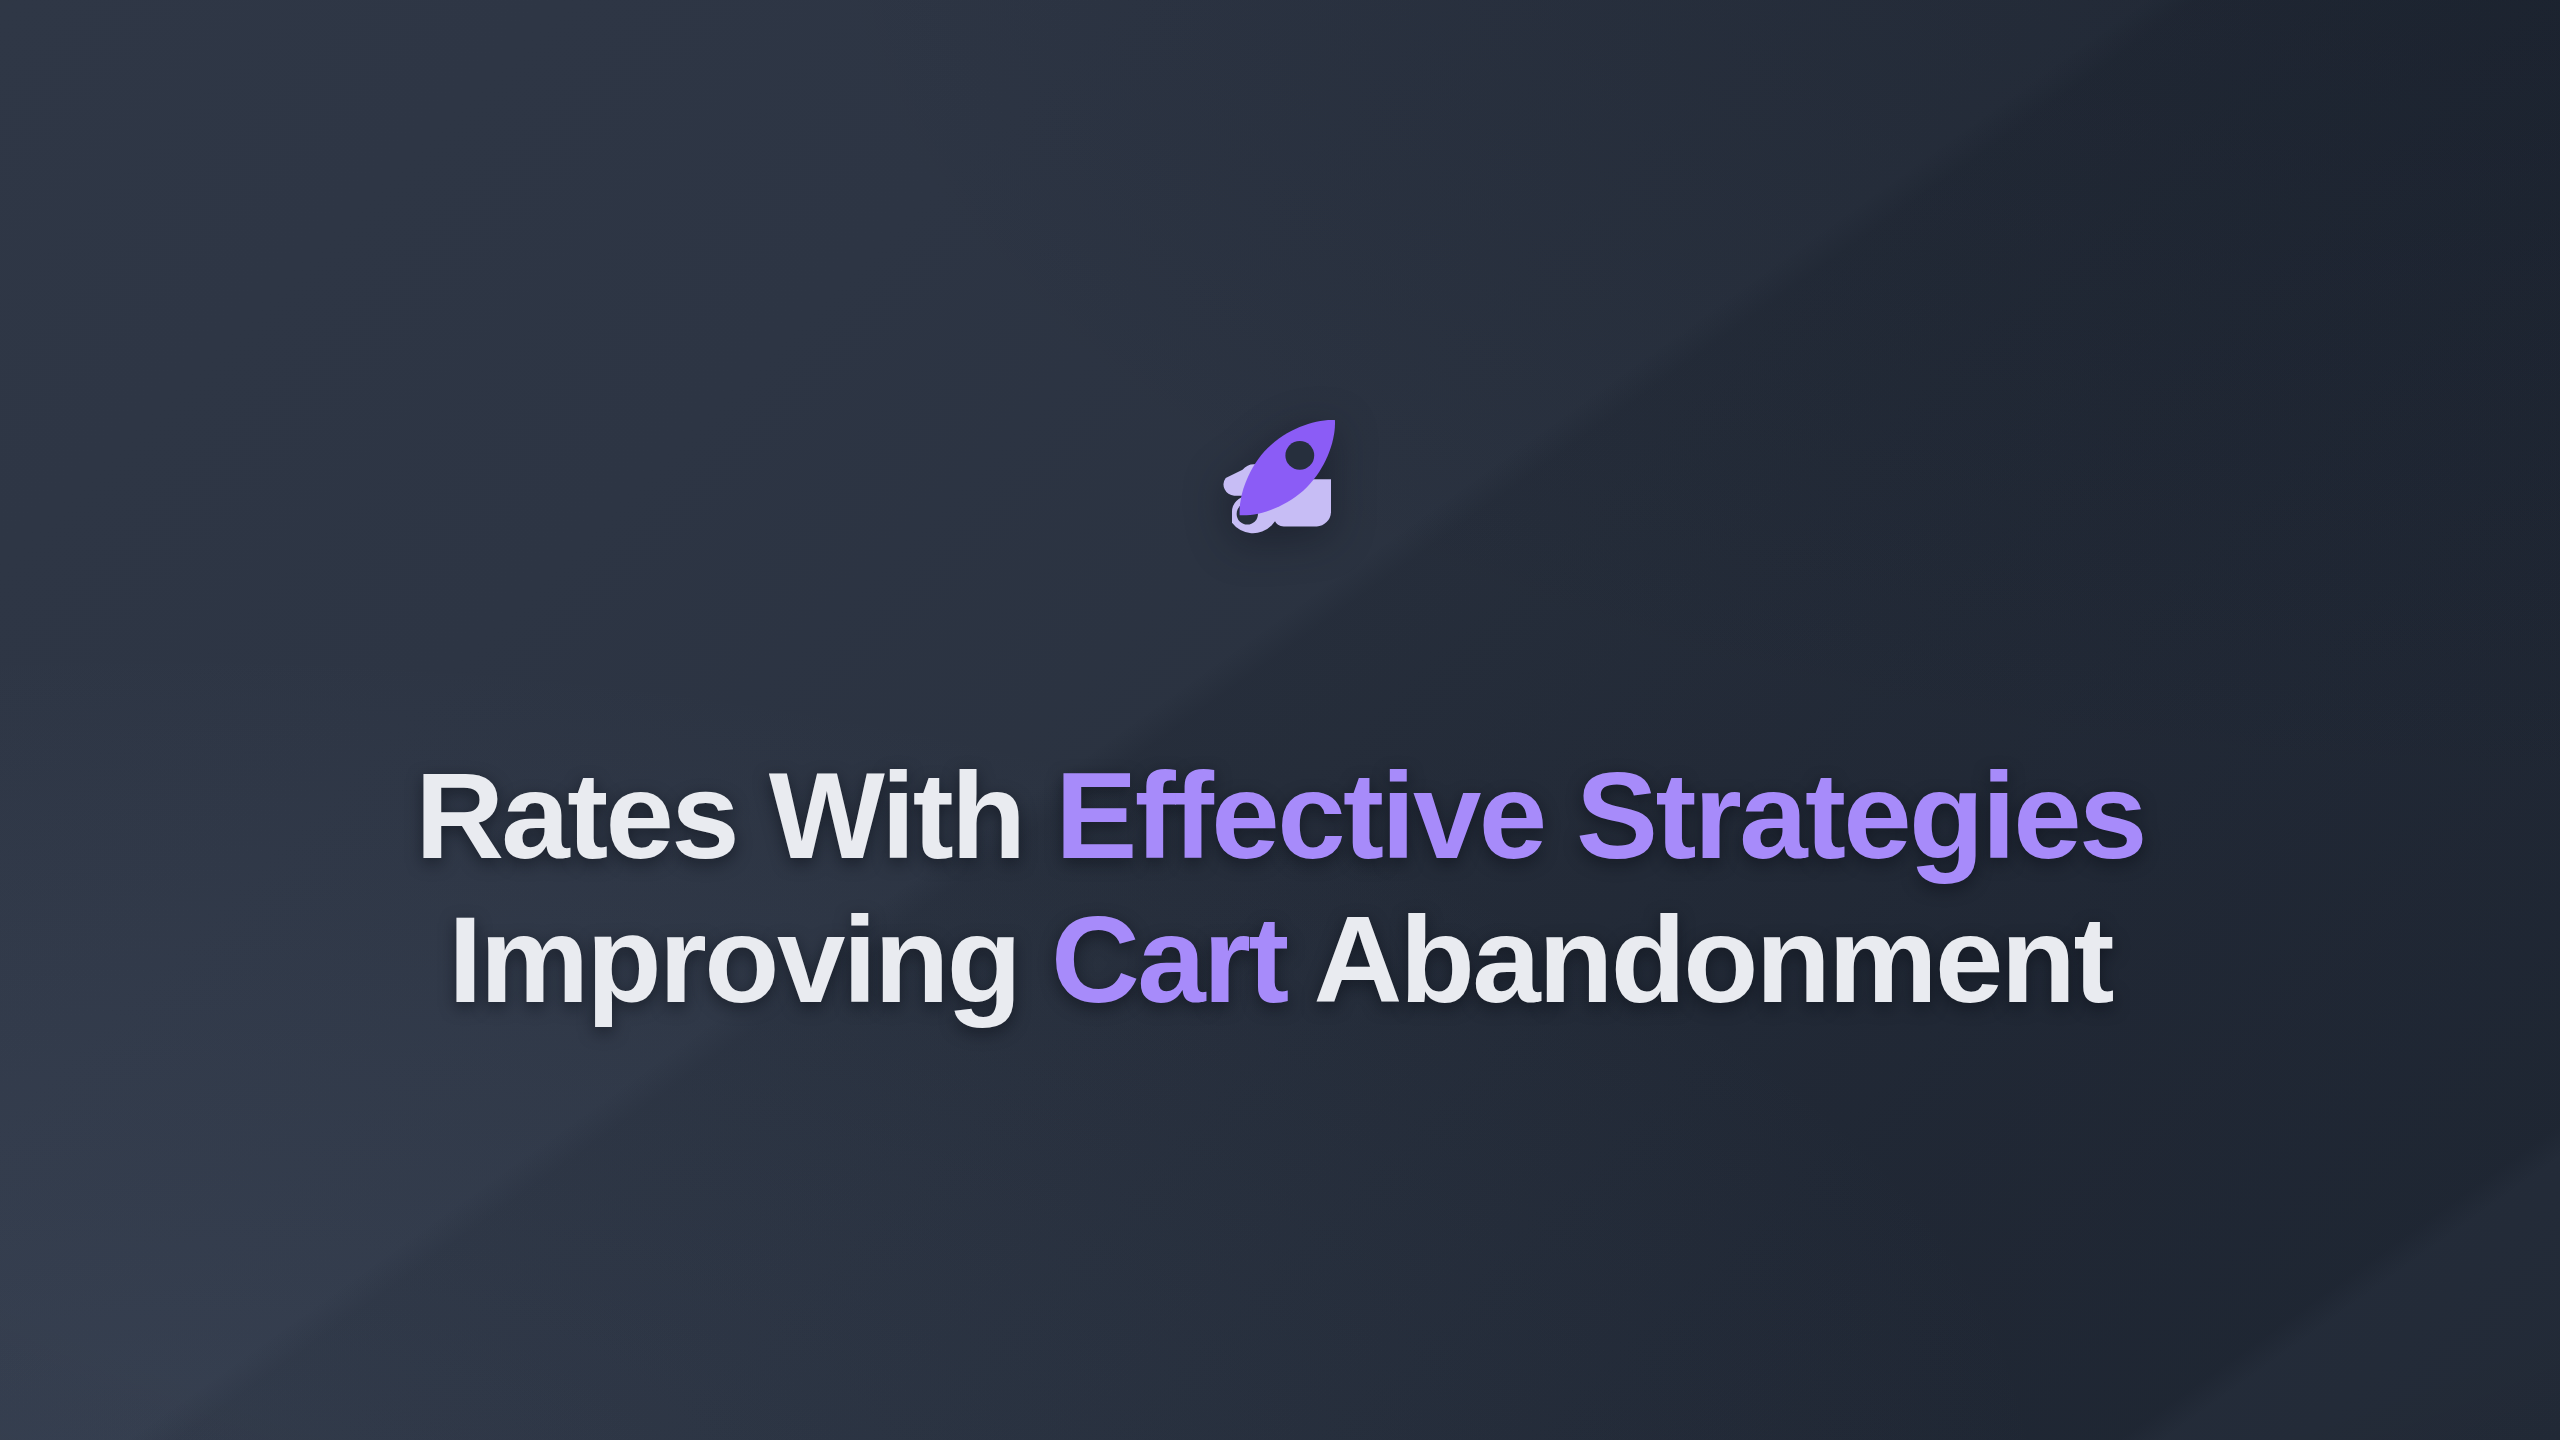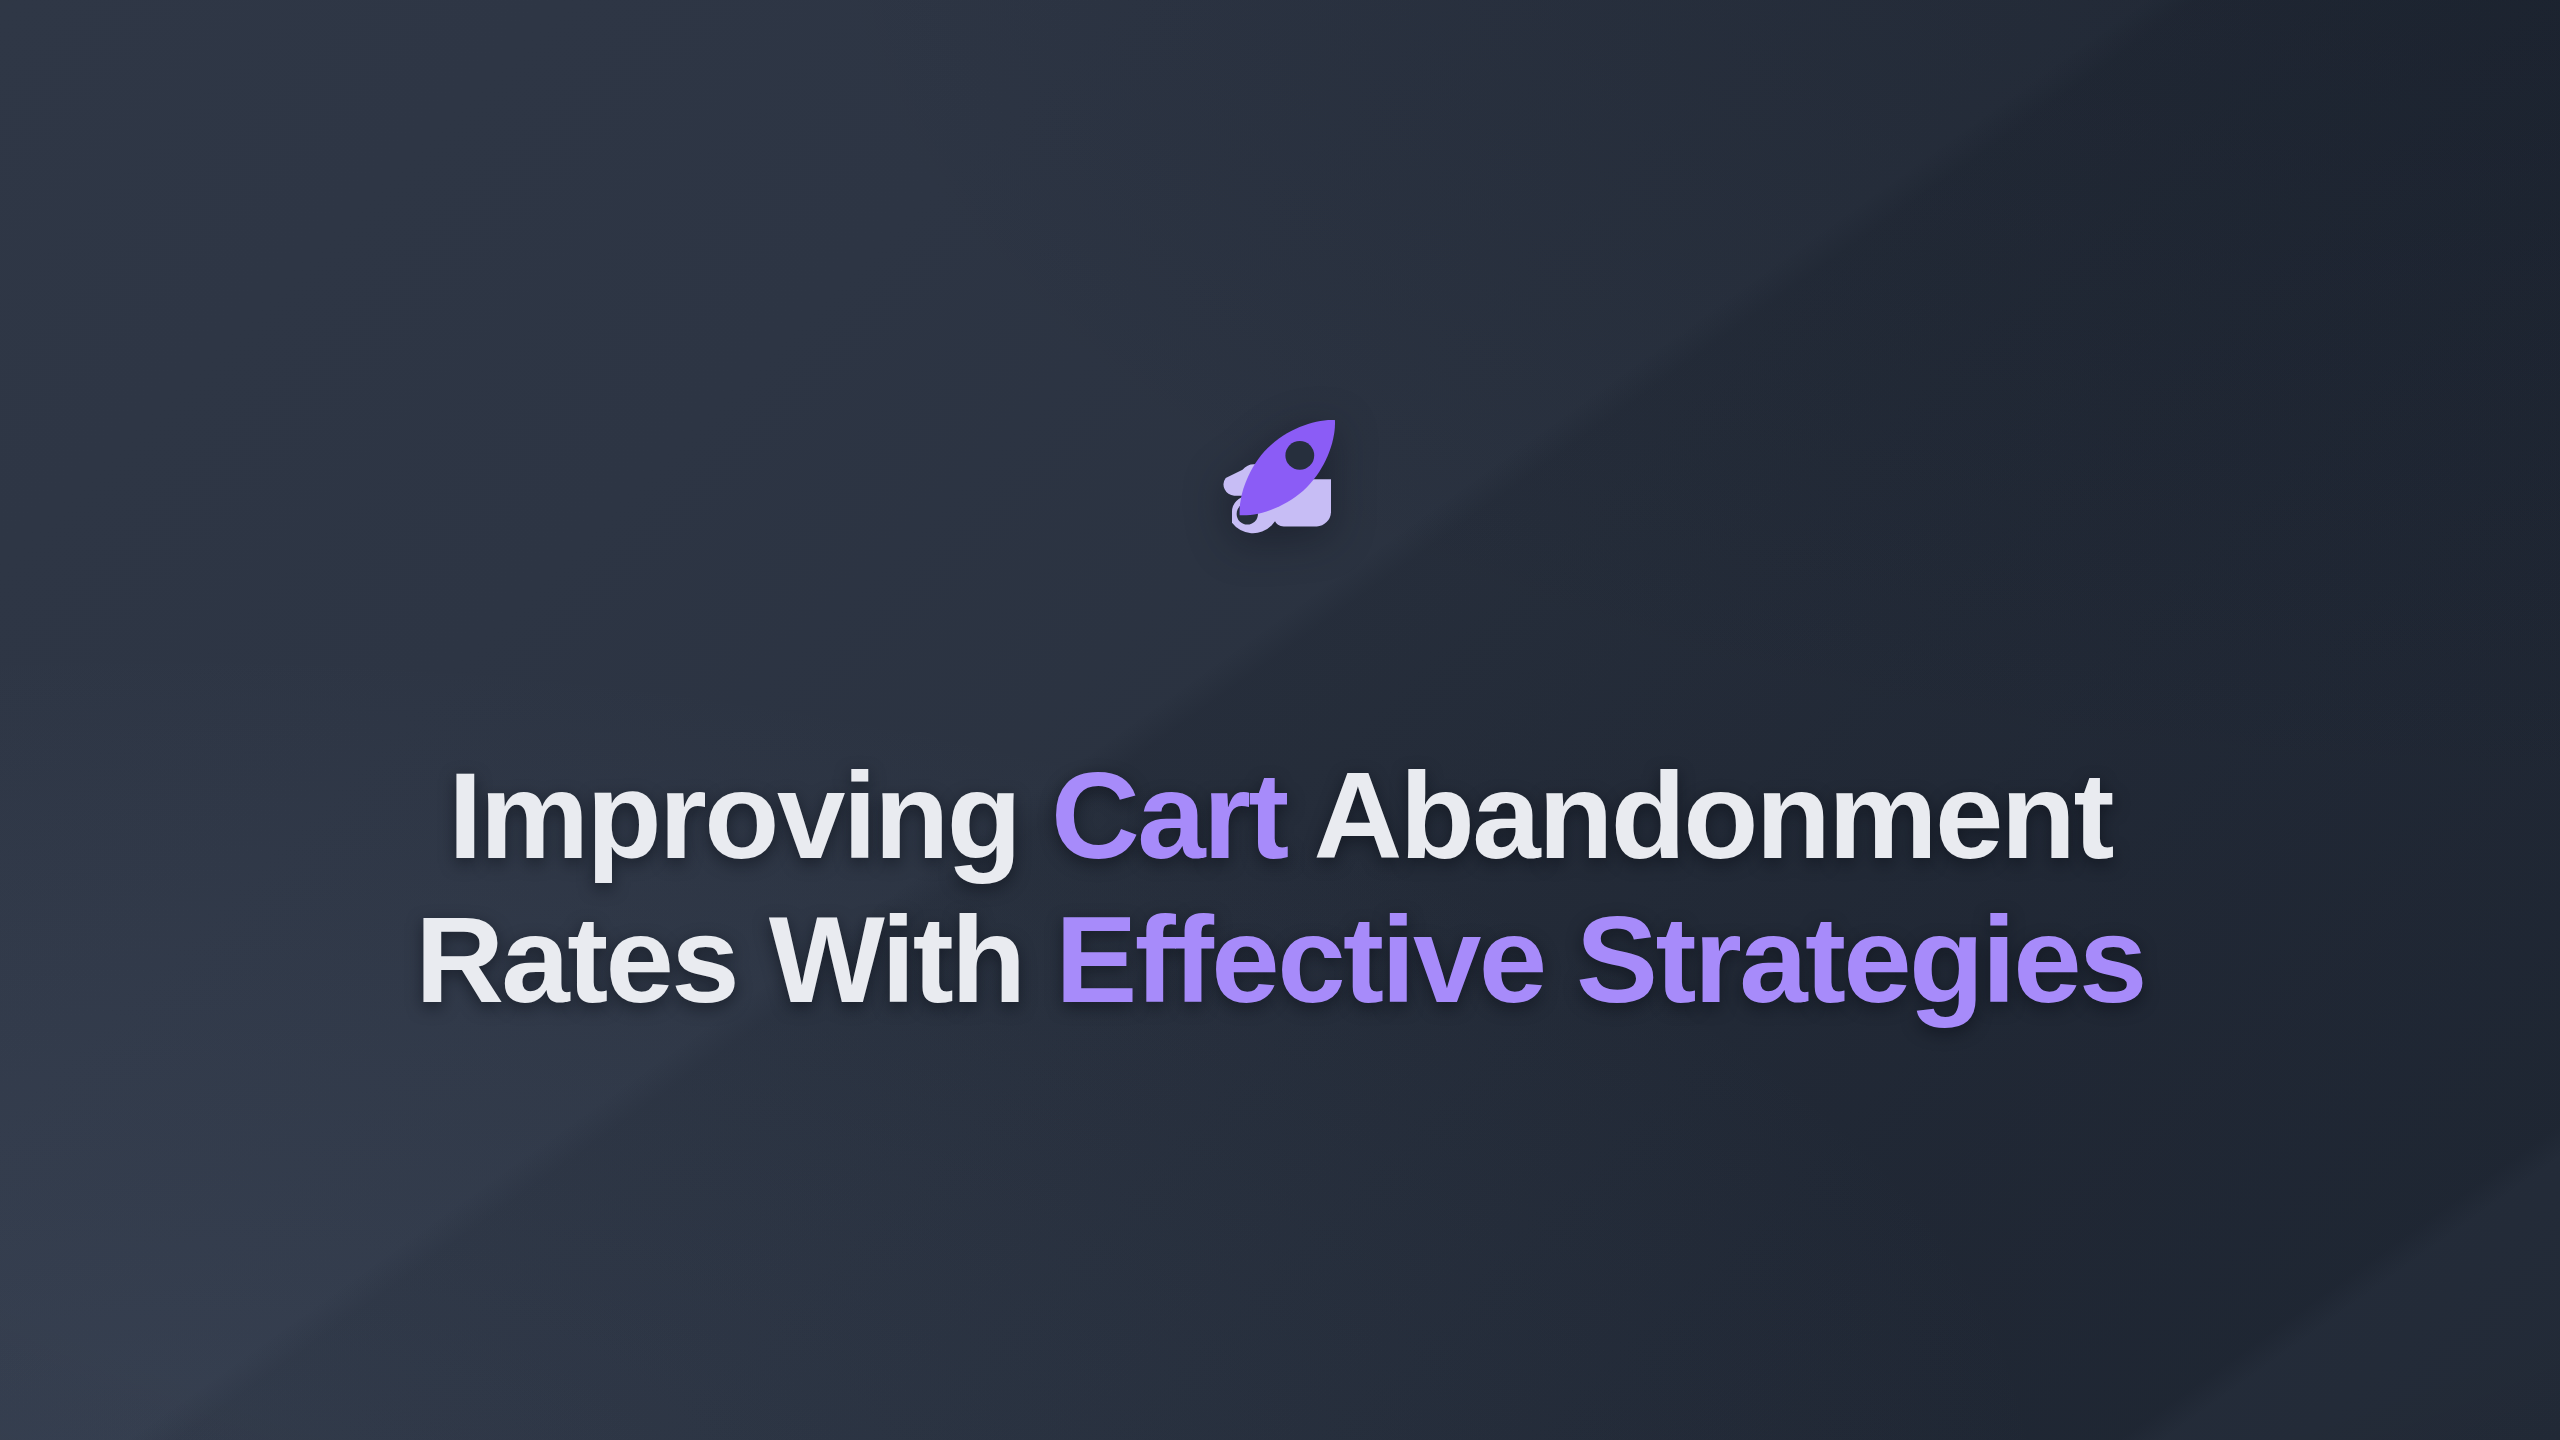--- a/index.html
+++ b/index.html
@@ -169,18 +169,18 @@
                  C72.0 7.2 53.0 13.5 39.8 26.7
                  C26.6 39.9 20.3 58.9 21.1 71.5
                  C33.7 72.3 52.7 66.0 65.9 52.8
                  C79.1 39.6 85.4 20.6 84.6 8.0 Z" fill="#8b5cf6"></path>
 
         <circle cx="61.2" cy="31.6" r="9.6" fill="#262f3d"></circle>
       </svg>
     </div>
 
     <h1 class="headline">
+      <span class="line"><span>Rates With </span><span class="accent">Effective Strategies</span><span></span></span>
       <span class="line"><span>Improving </span><span class="accent">Cart</span><span> Abandonment</span></span>
-      <span class="line"><span>Rates With </span><span class="accent">Effective Strategies</span><span></span></span>
     </h1>
 
   </div>
 </div>
 
 </body></html>

